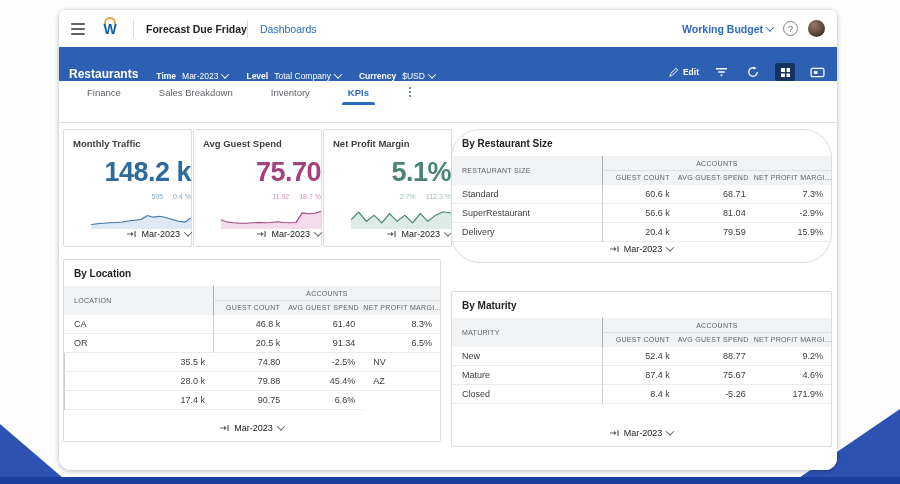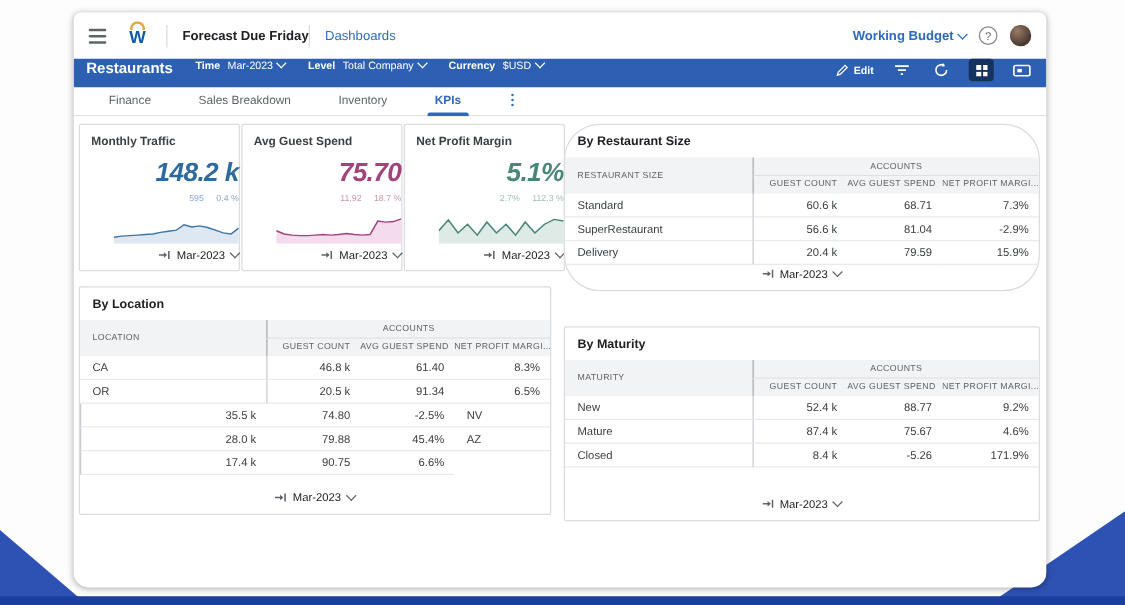--- a/index.html
+++ b/index.html
@@ -32,48 +32,48 @@
   .fc-title { font-size:10.5px; font-weight:bold; color:#202124; margin-right:0; }
   .nav-link { font-size:10.5px; color:#2a6bbf; cursor:pointer; }
   .topbar-right { margin-left:auto; display:flex; align-items:center; gap:10px; }
   .budget { font-size:10.5px; color:#2a6bbf; font-weight:bold; display:flex; align-items:center; gap:4px; cursor:pointer; }
   .help { width:15px; height:15px; border:1px solid #80868b; border-radius:50%; color:#5f6368;
     font-size:9px; display:flex; align-items:center; justify-content:center; cursor:pointer; }
   .avatar { width:17px; height:17px; border-radius:50%; cursor:pointer;
     background:radial-gradient(circle at 35% 30%, #9a7b66 0%, #5a463c 55%, #241c18 100%); }
 
   
-  .toolbar { height:23px; background:#2d5fb3; display:flex; align-items:flex-start; padding:0 10px; color:#fff; }
+  .toolbar { height:34px; background:#2d5fb3; display:flex; align-items:flex-end; padding:0 10px; color:#fff; }
   .tb-title { font-size:12px; font-weight:bold; margin-right:18px; }
   .tb-label { font-size:8.5px; font-weight:bold; margin-right:6px; }
   .tb-value { font-size:8.5px; display:flex; align-items:center; gap:4px; margin-right:18px; cursor:pointer; }
   .toolbar-right { margin-left:auto; display:flex; align-items:center; gap:12px; }
   .tb-edit { display:flex; align-items:center; gap:4px; font-size:8.5px; font-weight:bold; cursor:pointer; }
   .icon-btn { width:20px; height:18px; display:flex; align-items:center; justify-content:center;
     cursor:pointer; border-radius:3px; }
   .icon-btn.selected { background:#16335f; }
 
   
-  .tabbar { height:23px; border-bottom:1px solid #e0e0e0; display:flex; align-items:center;
+  .tabbar { height:42px; border-bottom:1px solid #e0e0e0; display:flex; align-items:flex-start;
     padding-left:26px; gap:34px; background:#fff; }
   .tab { font-size:9.5px; color:#5f6368; padding:6px 2px 7px; cursor:pointer; position:relative; }
   .tab.active { color:#2a6bbf; font-weight:bold; }
   .tab.active::after { content:""; position:absolute; left:-4px; right:-4px; bottom:0; height:3px;
     background:#2a6bbf; border-radius:2px 2px 0 0; }
   .tab-dots { display:flex; flex-direction:column; gap:2px; padding:6px 4px 9px; cursor:pointer; }
   .tab-dots i { width:2px; height:2px; border-radius:50%; background:#2a6bbf; }
 
   
   .content { position:relative; width:778px; height:373px; background:#fff; }
   .card { position:absolute; background:#fff; border:1px solid #dadce0; border-radius:2px; }
 
   
   .kpi { width:129px; height:118px; top:6px; display:flex; flex-direction:column; align-items:flex-end; }
   .kpi-title { align-self:flex-start; font-size:9.5px; font-weight:bold; color:#3c4043; margin:8px 0 0 9px; }
-  .kpi-value { font-size:21px; font-weight:bold; letter-spacing:-0.5px; margin-top:8px;font-style:italic; }
+  .kpi-value { font-size:27px; font-weight:bold; letter-spacing:-0.5px; margin-top:8px; }
   .kpi-subs { display:flex; gap:10px; font-size:7px; margin-top:5px; }
   .kpi-spark { width:100px; height:26px; margin-top:6px; }
   .kpi-period { margin-top:auto; margin-bottom:7px; }
   .period { display:flex; align-items:center; gap:5px; font-size:9px; color:#202124; cursor:pointer; }
 
   
   .tcard-title { font-size:10px; font-weight:bold; color:#202124; margin:8px 0 7px 10px; }
   .tbl { display:grid; grid-template-columns:150px 1fr 1fr 1.02fr; font-size:9px; color:#3c4043; }
   .tbl-loc { grid-template-columns:149px 1fr 1fr 1.02fr; }
   .th { background:#f1f3f4; color:#5f6368; font-size:7px; letter-spacing:.3px; }

